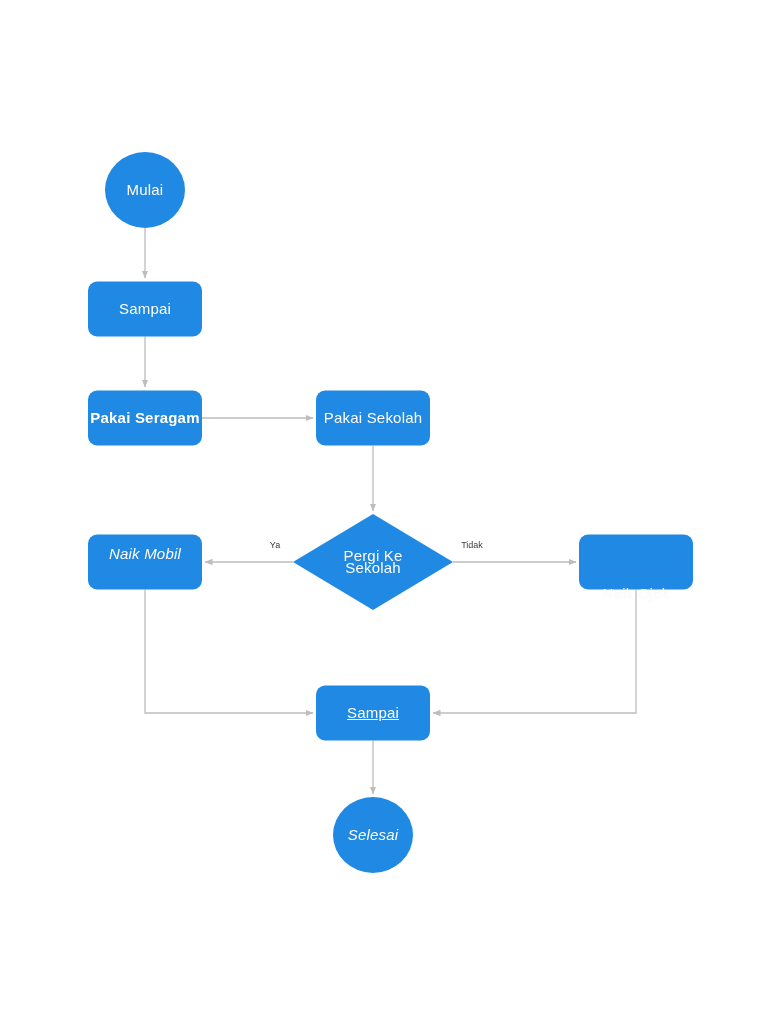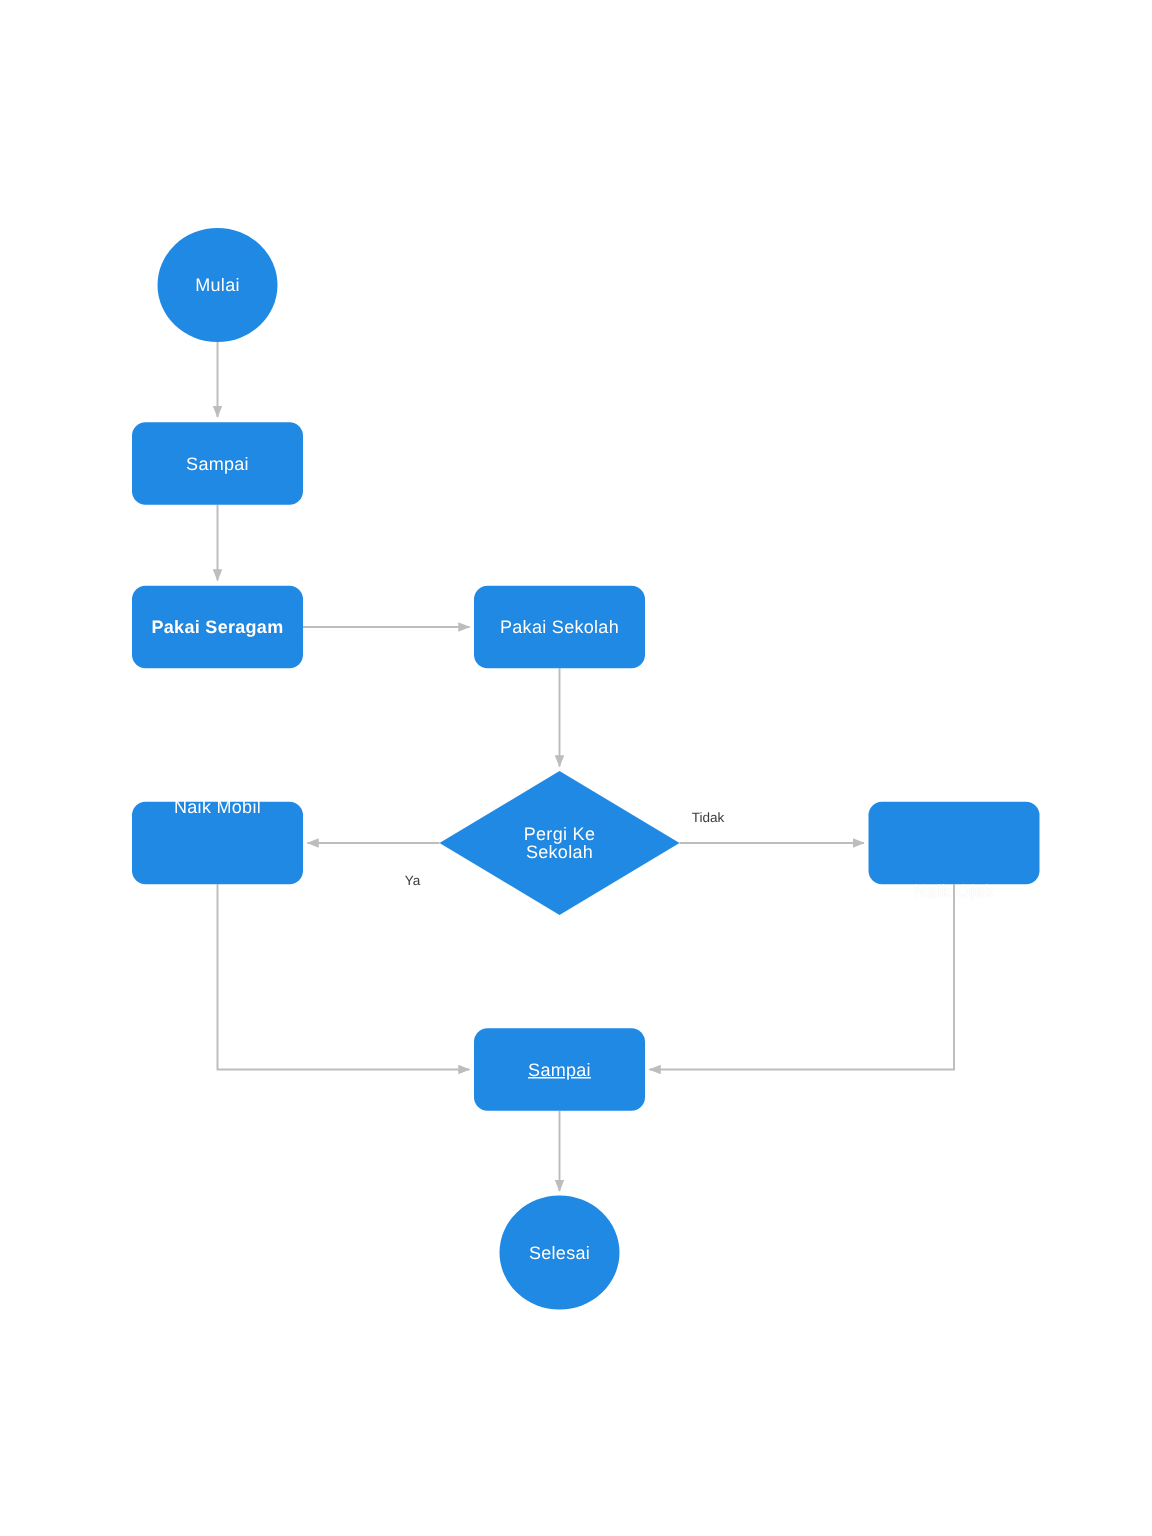--- a/index.html
+++ b/index.html
@@ -17,21 +17,21 @@
   #canvas {
     position: absolute;
     left: 0;
     top: 0;
     width: 768px;
     height: 1024px;
   }
   .node-label {
     position: absolute;
     color: #ffffff;
-    font-size: 12px;
+    font-size: 15px;
     line-height: 12px;
     text-align: center;
     letter-spacing: 0.2px;
     pointer-events: none;
     font-family: "Liberation Sans", sans-serif;
     text-shadow: 0 0 1px rgba(0,0,0,0.10);
   }
   .edge-label {
     position: absolute;
     color: #3b3b3b;
@@ -76,21 +76,21 @@
       <rect x="316" y="685.5" width="114" height="55" rx="9" ry="9" fill="#2089e4"></rect>
       <ellipse cx="373" cy="835" rx="40" ry="38" fill="#2089e4"></ellipse>
     </g>
   </svg>
 
   <div class="node-label" style="left:65px;top:184px;width:160px;">Mulai</div>
   <div class="node-label" style="left:65px;top:303px;width:160px;">Sampai</div>
   <div class="node-label" style="left:65px;top:412px;width:160px;font-weight:bold;">Pakai Seragam</div>
   <div class="node-label" style="left:293px;top:412px;width:160px;">Pakai Sekolah</div>
   <div class="node-label" style="left:333px;top:550px;width:80px;">Pergi Ke Sekolah</div>
-  <div class="node-label" style="left:65px;top:532px;width:160px;">Naik Mobil</div>
+  <div class="node-label" style="left:65px;top:548px;width:160px;font-style:italic;">Naik Mobil</div>
   <div class="node-label" style="left:556px;top:588px;width:160px;">Naik Ojek</div>
   <div class="node-label" style="left:293px;top:707px;width:160px;text-decoration:underline;">Sampai</div>
-  <div class="node-label" style="left:293px;top:829px;width:160px;">Selesai</div>
+  <div class="node-label" style="left:293px;top:829px;width:160px;font-style:italic;">Selesai</div>
 
-  <div class="edge-label" style="left:255px;top:582px;width:40px;">Ya</div>
+  <div class="edge-label" style="left:255px;top:540px;width:40px;">Ya</div>
   <div class="edge-label" style="left:452px;top:540px;width:40px;">Tidak</div>
 
 </div>
 
 </body></html>

